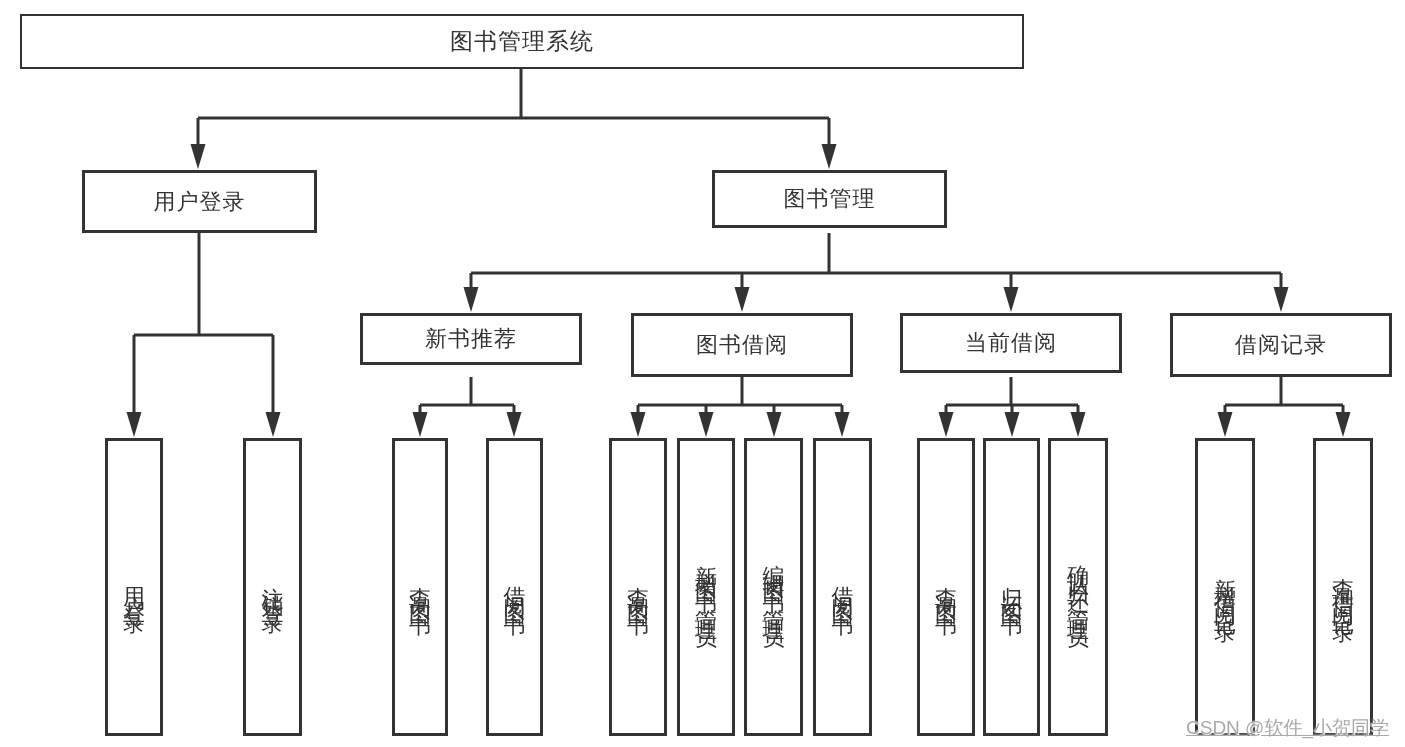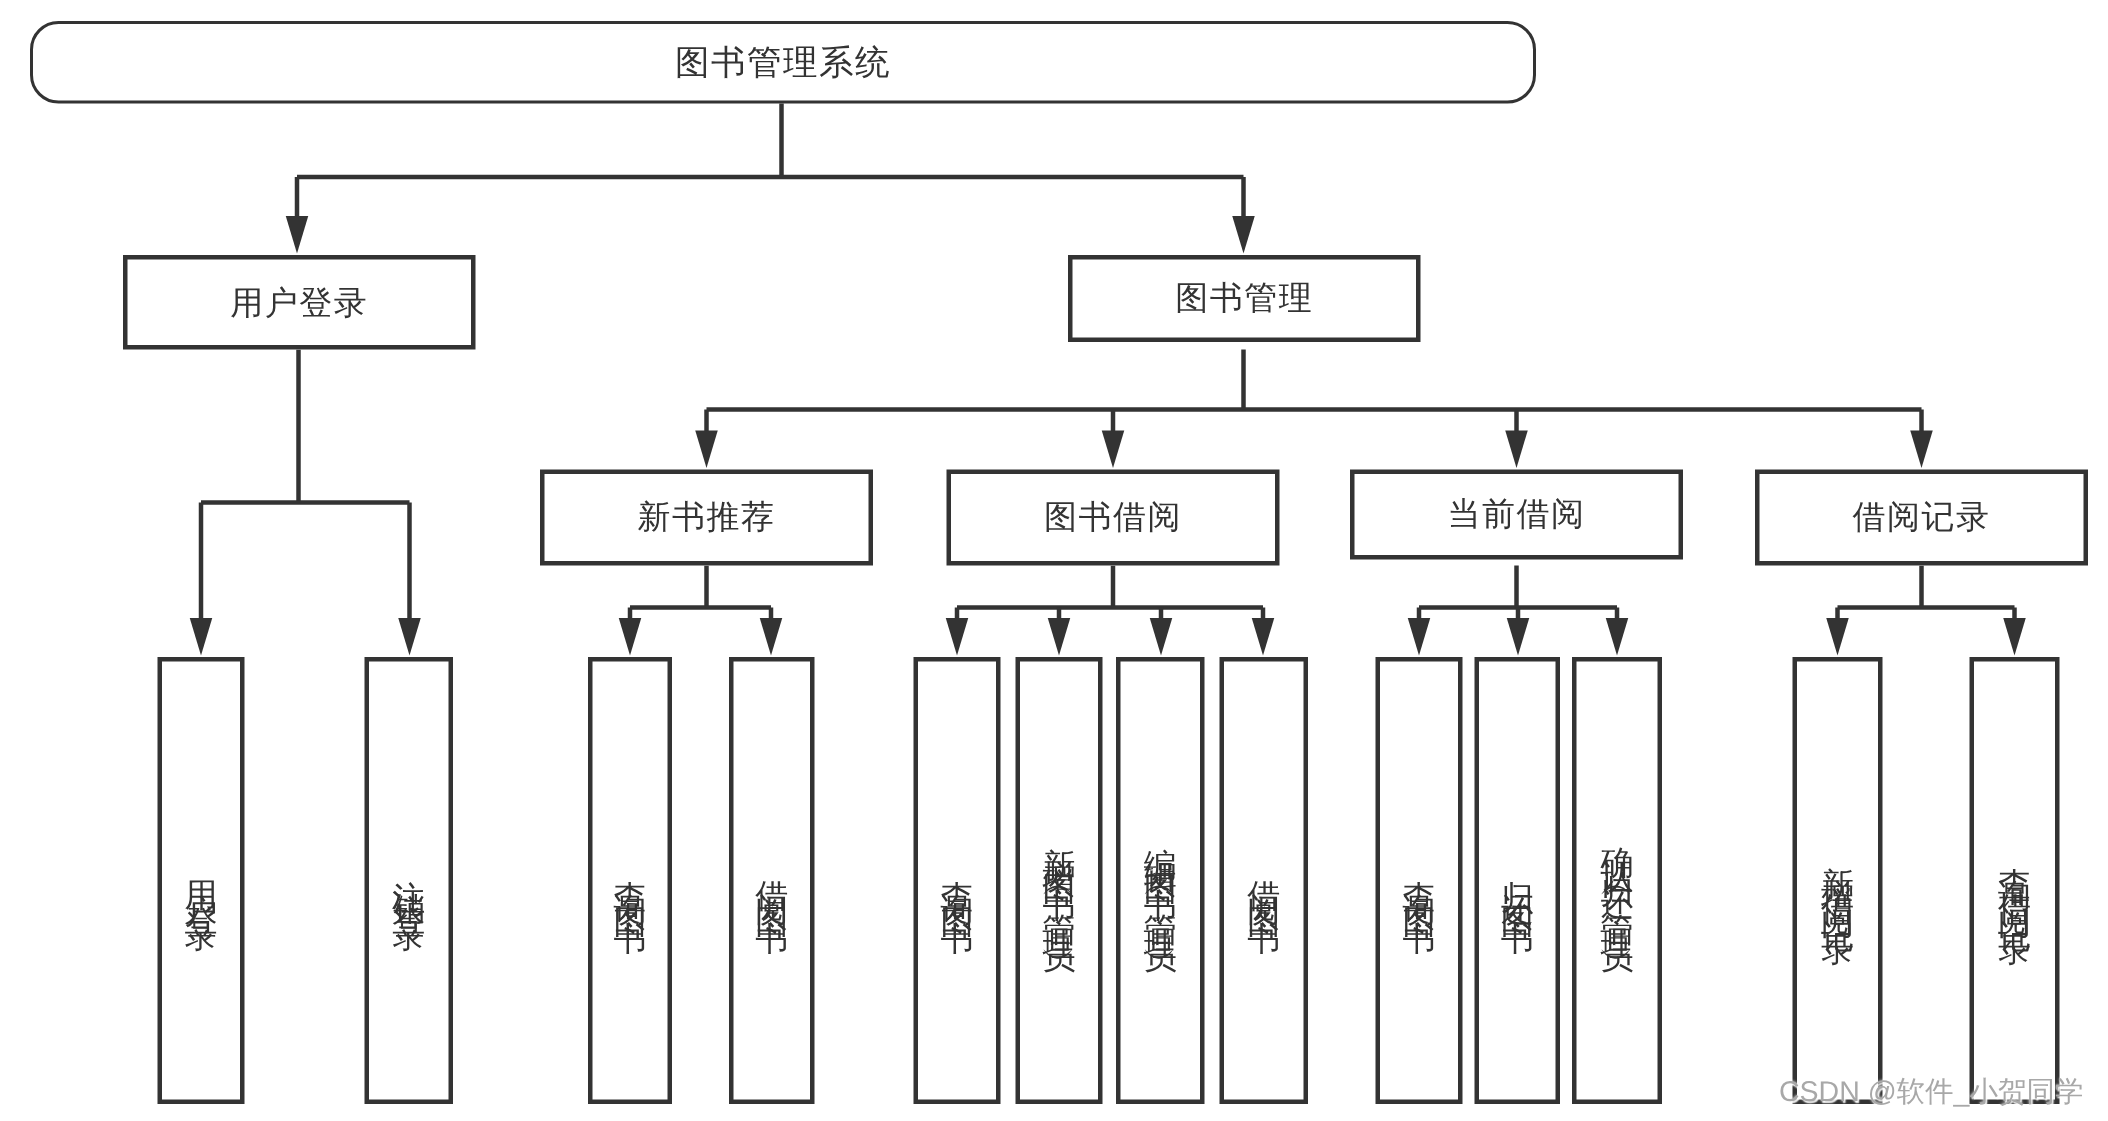--- a/index.html
+++ b/index.html
@@ -15,21 +15,21 @@
     position:absolute;
     box-sizing:border-box;
     border:3px solid #333333;
     background:#ffffff;
     display:flex;align-items:center;justify-content:center;
     color:#333333;
     font-size:22px;
     letter-spacing:1px;
     z-index:2;
   }
-  .node.root{border-width:2px;font-size:23px;border-radius:19px;}
+  .node.root{border-width:2px;font-size:23px;}
   .leaf{
     position:absolute;
     top:438px;height:298px;
     box-sizing:border-box;
     border:3px solid #333333;
     background:#ffffff;
     display:flex;align-items:center;justify-content:center;
     z-index:2;
   }
   .leaf span{
@@ -42,20 +42,21 @@
     text-align:center;
   }
   .watermark{
     position:absolute;
     left:1186px;top:715px;
     font-size:19px;
     color:#a8a8a8;
     text-shadow:0 0 2px #ffffff,1px 1px 1px #ffffff;
     white-space:nowrap;
     z-index:3;
+    text-decoration:underline;
   }
 </style>
 </head>
 <body>
 
 <div class="canvas">
 
   <svg class="connectors" width="1405" height="747" viewBox="0 0 1405 747" stroke="#333333" stroke-width="3" fill="#333333">
 
     <line x1="521" y1="69" x2="521" y2="118"></line>
@@ -123,21 +124,21 @@
     <span>图书管理系统</span>
   </div>
 
   <div class="node" style="left:82px;top:170px;width:235px;height:63px">
     <span>用户登录</span>
   </div>
   <div class="node" style="left:712px;top:170px;width:235px;height:58px">
     <span>图书管理</span>
   </div>
 
-  <div class="node" style="left:360px;top:313px;width:222px;height:64px">
+  <div class="node" style="left:360px;top:313px;width:222px;height:52px">
     <span>新书推荐</span>
   </div>
   <div class="node" style="left:631px;top:313px;width:222px;height:64px">
     <span>图书借阅</span>
   </div>
   <div class="node" style="left:900px;top:313px;width:222px;height:60px">
     <span>当前借阅</span>
   </div>
   <div class="node" style="left:1170px;top:313px;width:222px;height:64px">
     <span>借阅记录</span>

